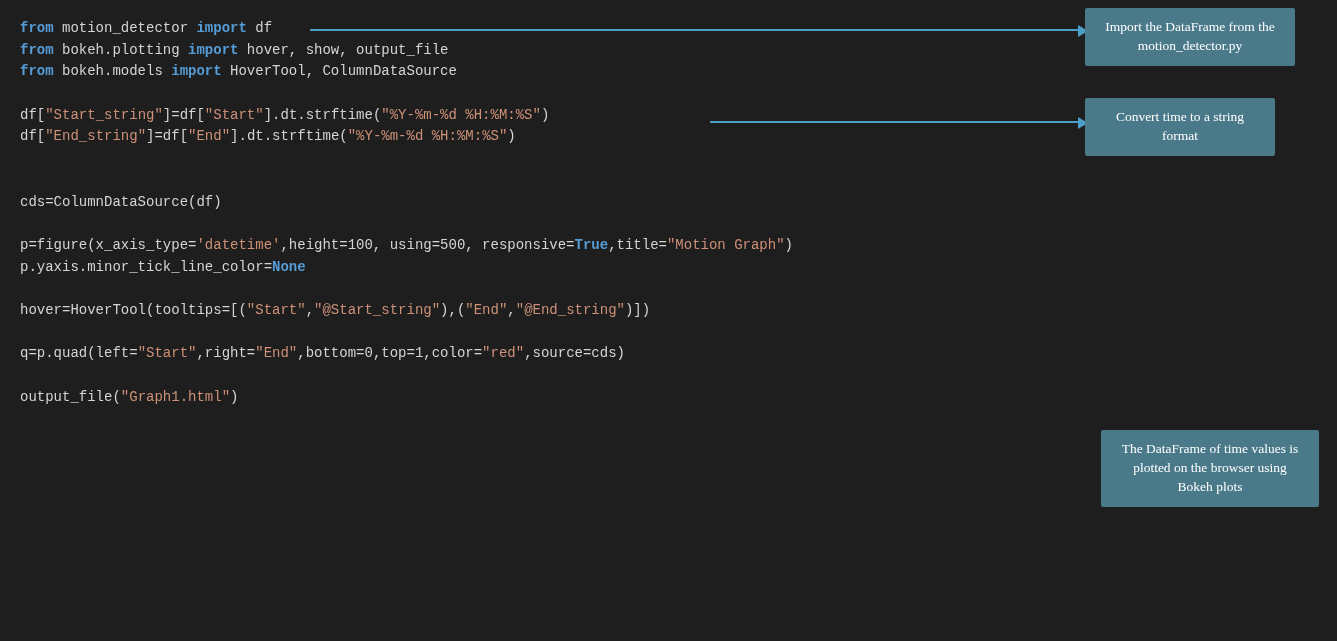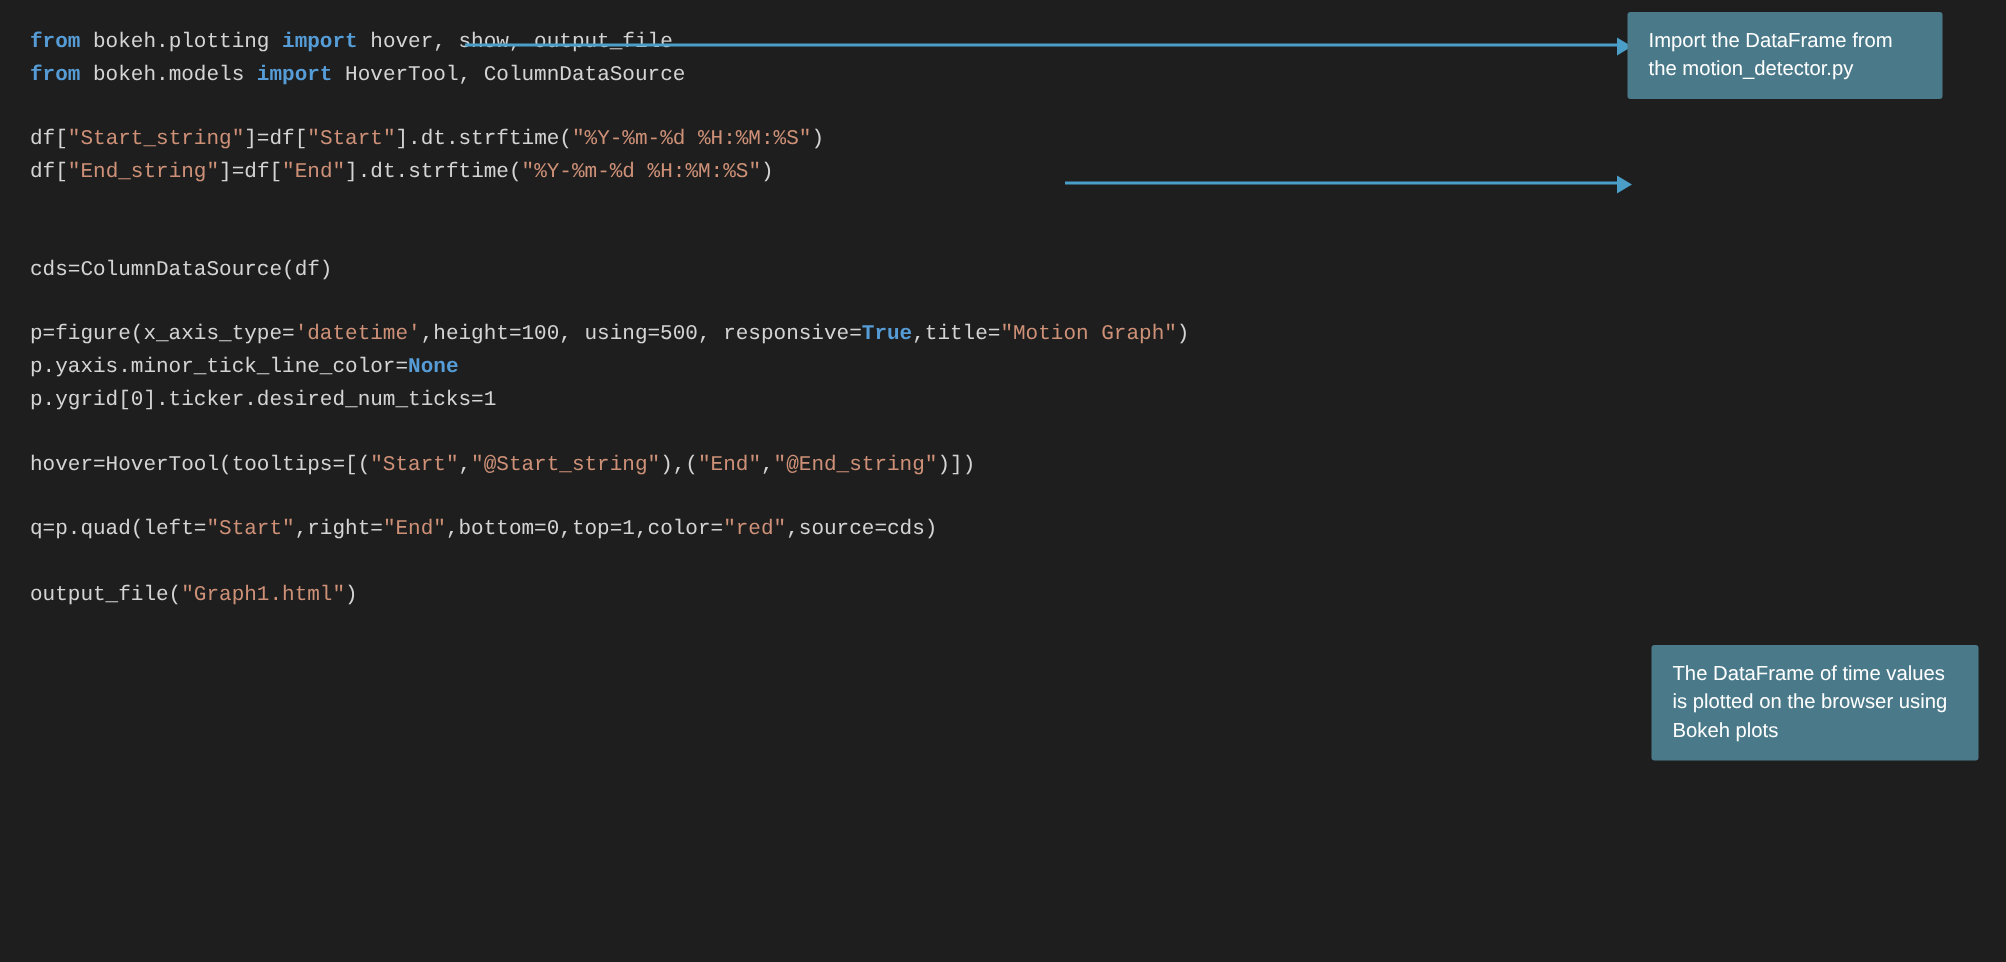--- a/index.html
+++ b/index.html
@@ -36,34 +36,36 @@
     }
     
     .kw { color: #569cd6; font-weight: bold; }
     .value-str { color: #ce9178; }
     .value-bold { color: #569cd6; font-weight: bold; }
     .plain { color: #d4d4d4; }
     .annotation-box {
       position: absolute;
       background: #4a7a8a;
       color: #ffffff;
-      font-family: Liberation Sans, sans-serif;
+      font-family: Liberation Serif, serif;
       font-size: 14px;
       font-weight: normal;
       padding: 10px 14px;
+      text-align: center;
       line-height: 1.4;
       border-radius: 2px;
     }
   </style>
 </head>
 <body>
 
 <div class="main-container">
   <div class="code-panel">
 
+    <div class="code-line"><span class="kw">from</span><span class="plain"> motion_detector </span><span class="kw">import</span><span class="plain"> df</span></div>
 
     <div class="code-line"><span class="kw">from</span><span class="plain"> bokeh.plotting </span><span class="kw">import</span><span class="plain"> hover, show, output_file</span></div>
 
     <div class="code-line"><span class="kw">from</span><span class="plain"> bokeh.models </span><span class="kw">import</span><span class="plain"> HoverTool, ColumnDataSource</span></div>
 
     <div class="code-line empty"></div>
 
     <div class="code-line"><span class="plain">df[</span><span class="value-str">"Start_string"</span><span class="plain">]=df[</span><span class="value-str">"Start"</span><span class="plain">].dt.strftime(</span><span class="value-str">"%Y-%m-%d %H:%M:%S"</span><span class="plain">)</span></div>
 
     <div class="code-line"><span class="plain">df[</span><span class="value-str">"End_string"</span><span class="plain">]=df[</span><span class="value-str">"End"</span><span class="plain">].dt.strftime(</span><span class="value-str">"%Y-%m-%d %H:%M:%S"</span><span class="plain">)</span></div>
@@ -72,21 +74,20 @@
     <div class="code-line empty"></div>
 
     <div class="code-line"><span class="plain">cds=ColumnDataSource(df)</span></div>
 
     <div class="code-line empty"></div>
 
     <div class="code-line"><span class="plain">p=figure(x_axis_type=</span><span class="value-str">'datetime'</span><span class="plain">,height=100, using=500, responsive=</span><span class="value-bold">True</span><span class="plain">,title=</span><span class="value-str">"Motion Graph"</span><span class="plain">)</span></div>
 
     <div class="code-line"><span class="plain">p.yaxis.minor_tick_line_color=</span><span class="value-bold">None</span></div>
 
-    <div class="code-line"><span class="plain">p.ygrid[0].ticker.desired_num_ticks=1</span></div>
 
     <div class="code-line empty"></div>
 
     <div class="code-line"><span class="plain">hover=HoverTool(tooltips=[(</span><span class="value-str">"Start"</span><span class="plain">,</span><span class="value-str">"@Start_string"</span><span class="plain">),(</span><span class="value-str">"End"</span><span class="plain">,</span><span class="value-str">"@End_string"</span><span class="plain">)])</span></div>
 
 
     <div class="code-line empty"></div>
 
     <div class="code-line"><span class="plain">q=p.quad(left=</span><span class="value-str">"Start"</span><span class="plain">,right=</span><span class="value-str">"End"</span><span class="plain">,bottom=0,top=1,color=</span><span class="value-str">"red"</span><span class="plain">,source=cds)</span></div>
 
@@ -124,20 +125,27 @@
     </div>
 
     <div class="annotation-box" style="
       position: absolute;
       top: 8px;
       left: 1085px;
       width: 210px;
       font-size: 13.5px;
     ">Import the DataFrame from the motion_detector.py</div>
 
+    <div class="annotation-box" style="
+      position: absolute;
+      top: 98px;
+      left: 1085px;
+      width: 190px;
+      font-size: 13.5px;
+    ">Convert time to a string format</div>
 
     <div class="annotation-box" style="
       position: absolute;
       top: 430px;
       left: 1101px;
       width: 218px;
       font-size: 13.5px;
     ">The DataFrame of time values is plotted on the browser using Bokeh plots</div>
 
   </div>

